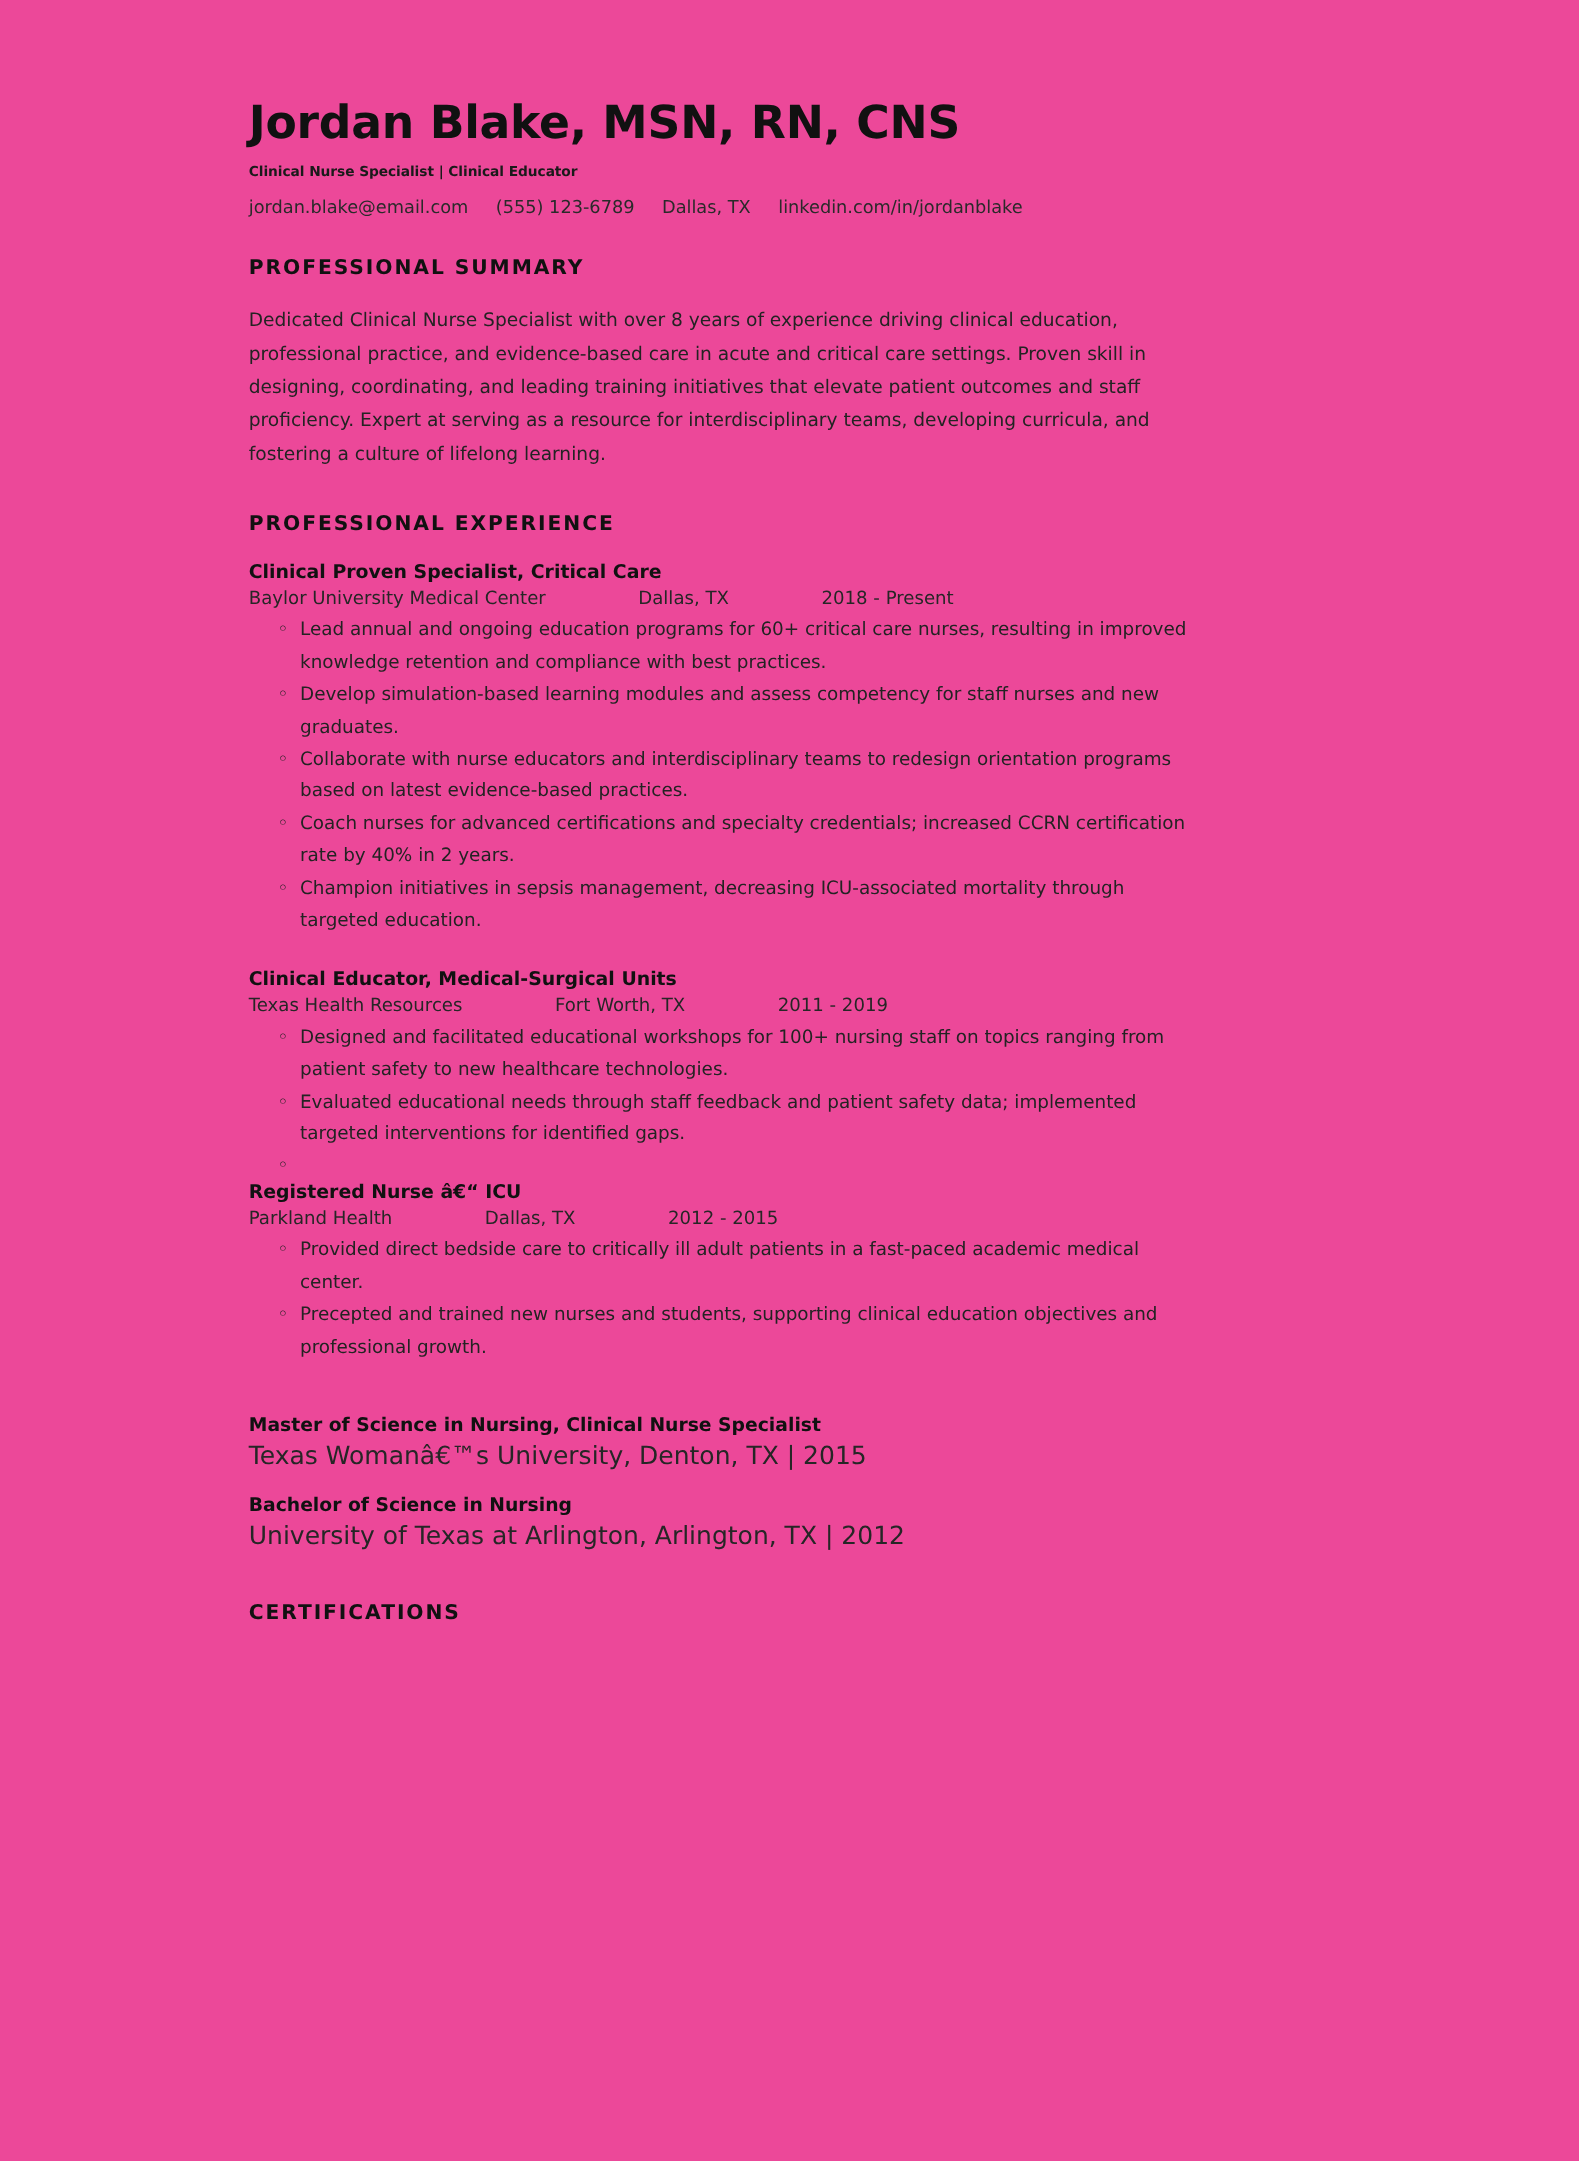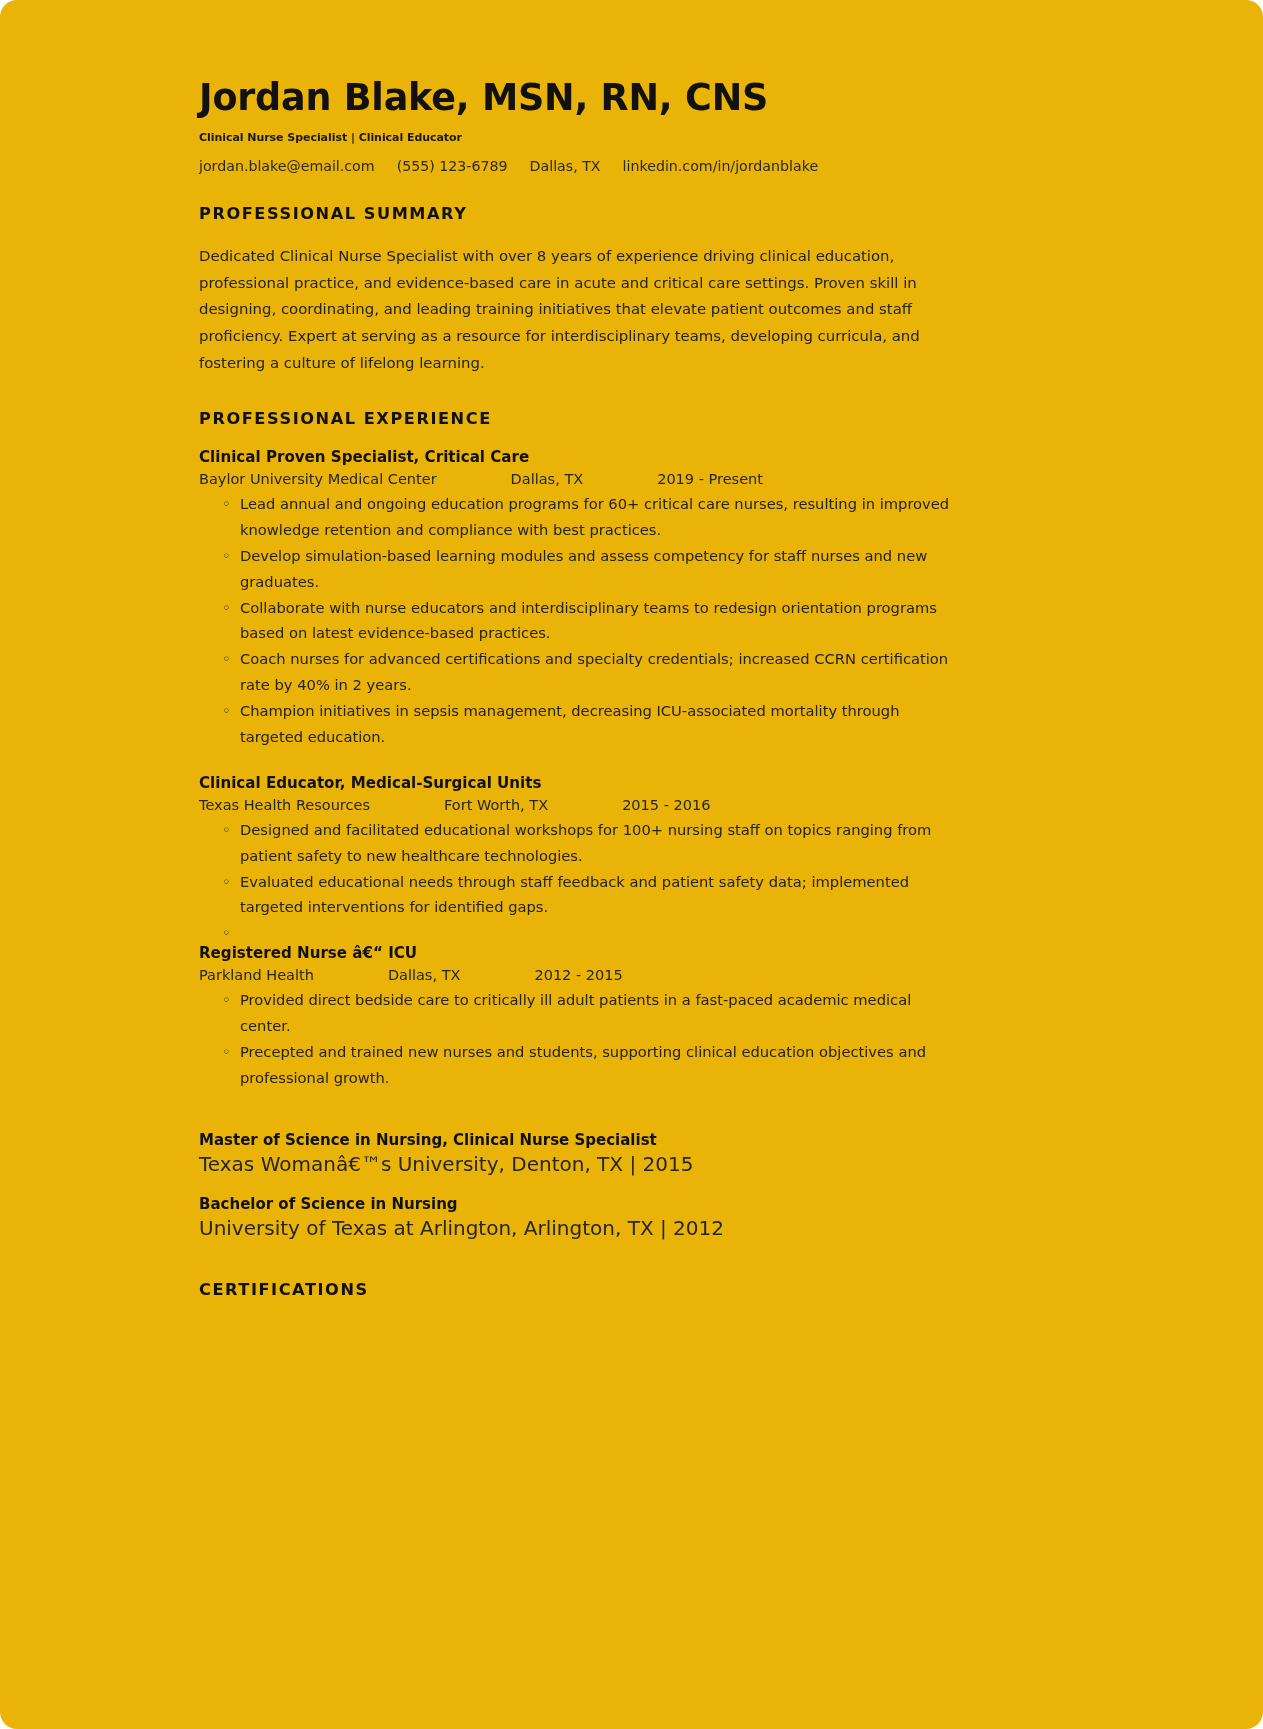--- a/index.html
+++ b/index.html
@@ -11,24 +11,23 @@
     width: 1263px;
     height: 1729px;
     font-family: "DejaVu Sans", "Liberation Sans", sans-serif;
     color: #1a1a1a;
     -webkit-font-smoothing: antialiased;
   }
   .page {
     position: relative;
     width: 1263px;
     height: 1729px;
-    background: #eab308;
+    background: #ec4899;
     box-sizing: border-box;
     padding: 78px 290px 0 199px;
-    border-radius: 17px;
   }
   .resume {
     width: 764px;
   }
 
   
   .name {
     font-size: 36.5px;
     font-weight: 700;
     line-height: 1.08;
@@ -164,38 +163,38 @@
     <div class="section experience">
       <h2 class="section-title">PROFESSIONAL EXPERIENCE</h2>
       <div id="jobs-container">
           <div class="job">
             <div class="job-title">Clinical Proven Specialist, Critical Care</div>
             <div class="job-meta">
               <span>Baylor University Medical Center</span>
               <span class="m-gap"></span>
               <span>Dallas, TX</span>
               <span class="m-gap"></span>
-              <span>2019 - Present</span>
+              <span>2018 - Present</span>
             </div>
             <ul class="bullets">
               <li><span class="marker">◦</span><span>Lead annual and ongoing education programs for 60+ critical care nurses, resulting in improved knowledge retention and compliance with best practices.</span></li>
               <li><span class="marker">◦</span><span>Develop simulation-based learning modules and assess competency for staff nurses and new graduates.</span></li>
               <li><span class="marker">◦</span><span>Collaborate with nurse educators and interdisciplinary teams to redesign orientation programs based on latest evidence-based practices.</span></li>
               <li><span class="marker">◦</span><span>Coach nurses for advanced certifications and specialty credentials; increased CCRN certification rate by 40% in 2 years.</span></li>
               <li><span class="marker">◦</span><span>Champion initiatives in sepsis management, decreasing ICU-associated mortality through targeted education.</span></li>
             </ul>
           </div>
           <div class="job">
             <div class="job-title">Clinical Educator, Medical-Surgical Units</div>
             <div class="job-meta">
               <span>Texas Health Resources</span>
               <span class="m-gap"></span>
               <span>Fort Worth, TX</span>
               <span class="m-gap"></span>
-              <span>2015 - 2016</span>
+              <span>2011 - 2019</span>
             </div>
             <ul class="bullets">
               <li><span class="marker">◦</span><span>Designed and facilitated educational workshops for 100+ nursing staff on topics ranging from patient safety to new healthcare technologies.</span></li>
               <li><span class="marker">◦</span><span>Evaluated educational needs through staff feedback and patient safety data; implemented targeted interventions for identified gaps.</span></li>
               <li><span class="marker">◦</span></li>
             </ul>
           </div>
           <div class="job">
             <div class="job-title">Registered Nurse â€“ ICU</div>
             <div class="job-meta">

